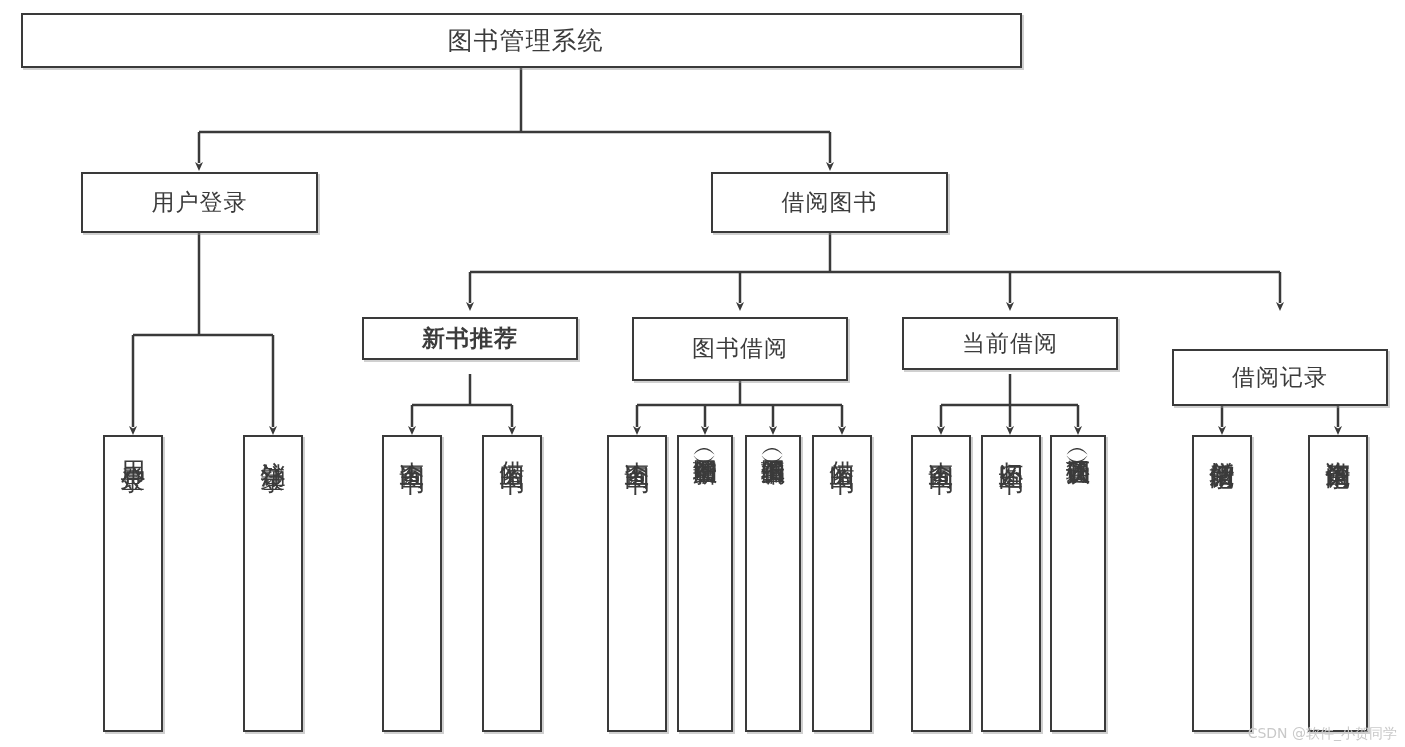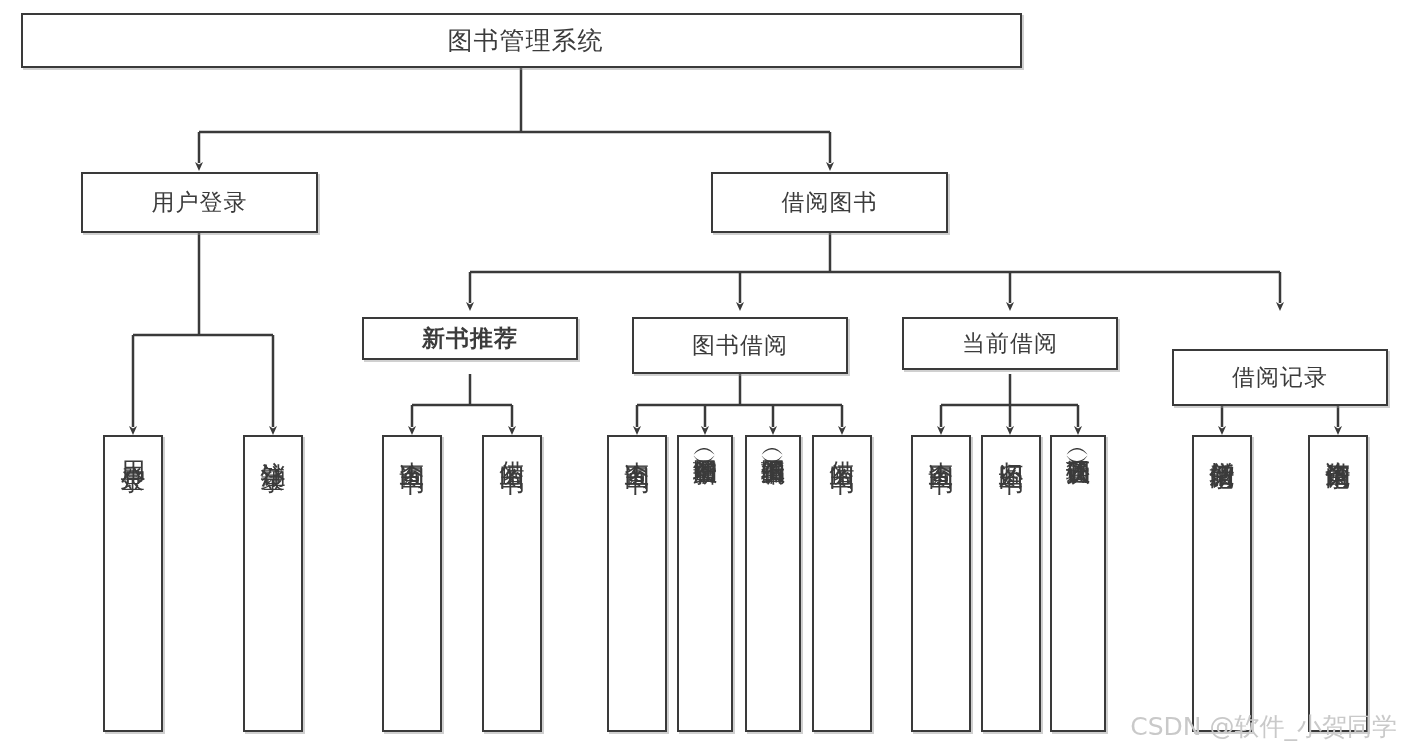--- a/index.html
+++ b/index.html
@@ -71,21 +71,21 @@
     letter-spacing: 1px;
   }
   .node.vert.xlong .node-label {
     font-size: 24px;
     letter-spacing: 0px;
   }
   #watermark {
     position: absolute;
     right: 8px;
     bottom: 4px;
-    font-size: 25px;
+    font-size: 14px;
     color: #c9c9c9;
     white-space: nowrap;
     font-family: "DejaVu Sans", "Liberation Sans", sans-serif;
   }
 </style>
 </head>
 <body>
 
 <div id="diagram-root">
 
@@ -146,21 +146,21 @@
   <div class="node horiz" style="left:81px; top:172px; width:237px; height:61px;">
     <span class="node-label">用户登录</span>
   </div>
   <div class="node horiz" style="left:711px; top:172px; width:237px; height:61px;">
     <span class="node-label">借阅图书</span>
   </div>
 
   <div class="node horiz" style="left:362px; top:317px; width:216px; height:43px;font-weight:bold;">
     <span class="node-label">新书推荐</span>
   </div>
-  <div class="node horiz" style="left:632px; top:317px; width:216px; height:57px;">
+  <div class="node horiz" style="left:632px; top:317px; width:216px; height:64px;">
     <span class="node-label">图书借阅</span>
   </div>
   <div class="node horiz" style="left:902px; top:317px; width:216px; height:53px;">
     <span class="node-label">当前借阅</span>
   </div>
   <div class="node horiz" style="left:1172px; top:317px; width:216px; height:57px;margin-top:32px;">
     <span class="node-label">借阅记录</span>
   </div>
 
   <div class="node vert" style="left:103px; top:435px; width:60px; height:297px;">

